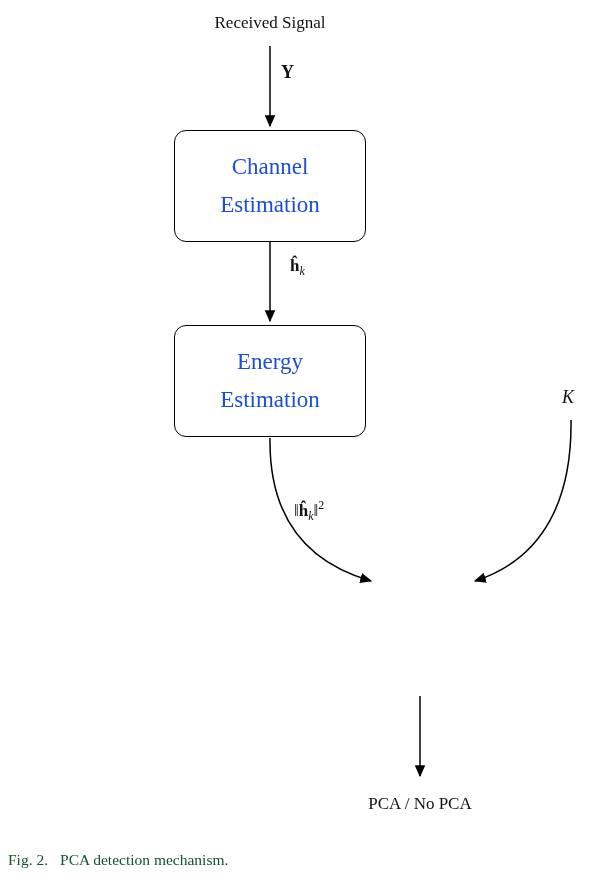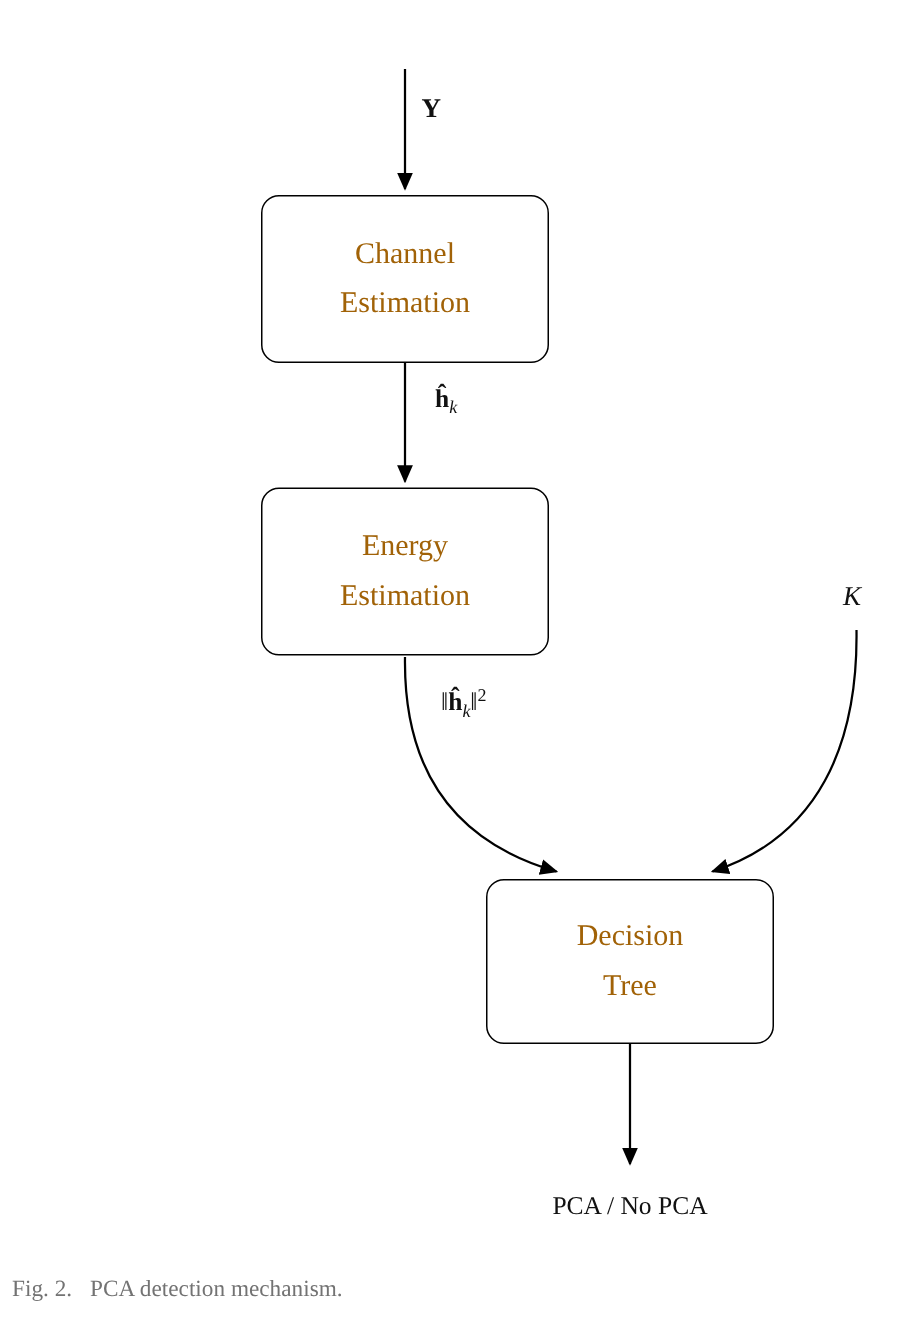--- a/index.html
+++ b/index.html
@@ -37,44 +37,44 @@
   .node {
     position: absolute;
     box-sizing: border-box;
     border: 1.5px solid #000000;
     border-radius: 12px;
     background: #ffffff;
     display: flex;
     flex-direction: column;
     align-items: center;
     justify-content: center;
-    font-size: 20px;
+    font-size: 23px;
     line-height: 1.65;
-    color: #a16207;
+    color: #1d4ed8;
     text-align: center;
   }
   .node-channel  { left: 174px; top: 130px; width: 192px; height: 112px; }
   .node-energy   { left: 174px; top: 325px; width: 192px; height: 112px; align-items: center; }
   .node-decision { left: 324px; top: 586px; width: 192px; height: 110px; }
 
   .top-label   { left: 270px; top: 13px; }
   .y-label     { left: 281px; top: 62px; font-size: 18px; }
   .hk-label    { left: 290px; top: 256px; font-size: 17px; }
-  .norm-label  { left: 294px; top: 456px; font-size: 17px; }
+  .norm-label  { left: 294px; top: 498px; font-size: 17px; }
   .k-label     { left: 562px; top: 387px; font-size: 18px; }
   .pca-label   { left: 420px; top: 794px; text-align: center; }
   sub { font-size: 12px; }
   sup { font-size: 12px; }
 
   .caption {
     position: absolute;
     left: 8px;
     top: 851px;
     font-size: 15.5px;
-    color: #737373;
+    color: #14532d;
   }
   .caption .cap-text { margin-left: 12px; }
 </style>
 </head>
 <body>
 
 <div class="canvas">
 
   <svg class="arrows" width="605" height="891" viewBox="0 0 605 891">
     <defs>
@@ -87,20 +87,21 @@
 
     <line x1="270" y1="242" x2="270" y2="321" stroke="#000000" stroke-width="1.5" marker-end="url(#arrow)"></line>
 
     <path d="M 270 438 C 269 508, 298 560, 371 581" fill="none" stroke="#000000" stroke-width="1.5" marker-end="url(#arrow)"></path>
 
     <path d="M 571 420 C 572 496, 546 558, 475 581" fill="none" stroke="#000000" stroke-width="1.5" marker-end="url(#arrow)"></path>
 
     <line x1="420" y1="696" x2="420" y2="776" stroke="#000000" stroke-width="1.5" marker-end="url(#arrow)"></line>
   </svg>
 
+  <div class="label centered top-label">Received Signal</div>
 
   <div class="label y-label bold">Y</div>
 
   <div class="node node-channel">
     <span>Channel</span>
     <span>Estimation</span>
   </div>
 
   <div class="label hk-label">
     <span class="bold">ĥ</span><sub class="ital">k</sub>
@@ -110,24 +111,20 @@
     <span>Energy</span>
     <span>Estimation</span>
   </div>
 
   <div class="label norm-label">
     <span>‖</span><span class="bold">ĥ</span><sub class="ital">k</sub><span>‖</span><sup>2</sup>
   </div>
 
   <div class="label k-label ital">K</div>
 
-  <div class="node node-decision">
-    <span>Decision</span>
-    <span>Tree</span>
-  </div>
 
   <div class="label centered pca-label">PCA / No PCA</div>
 
   <div class="caption">
     <span>Fig. 2.</span><span class="cap-text">PCA detection mechanism.</span>
   </div>
 
 </div>
 
 </body></html>

